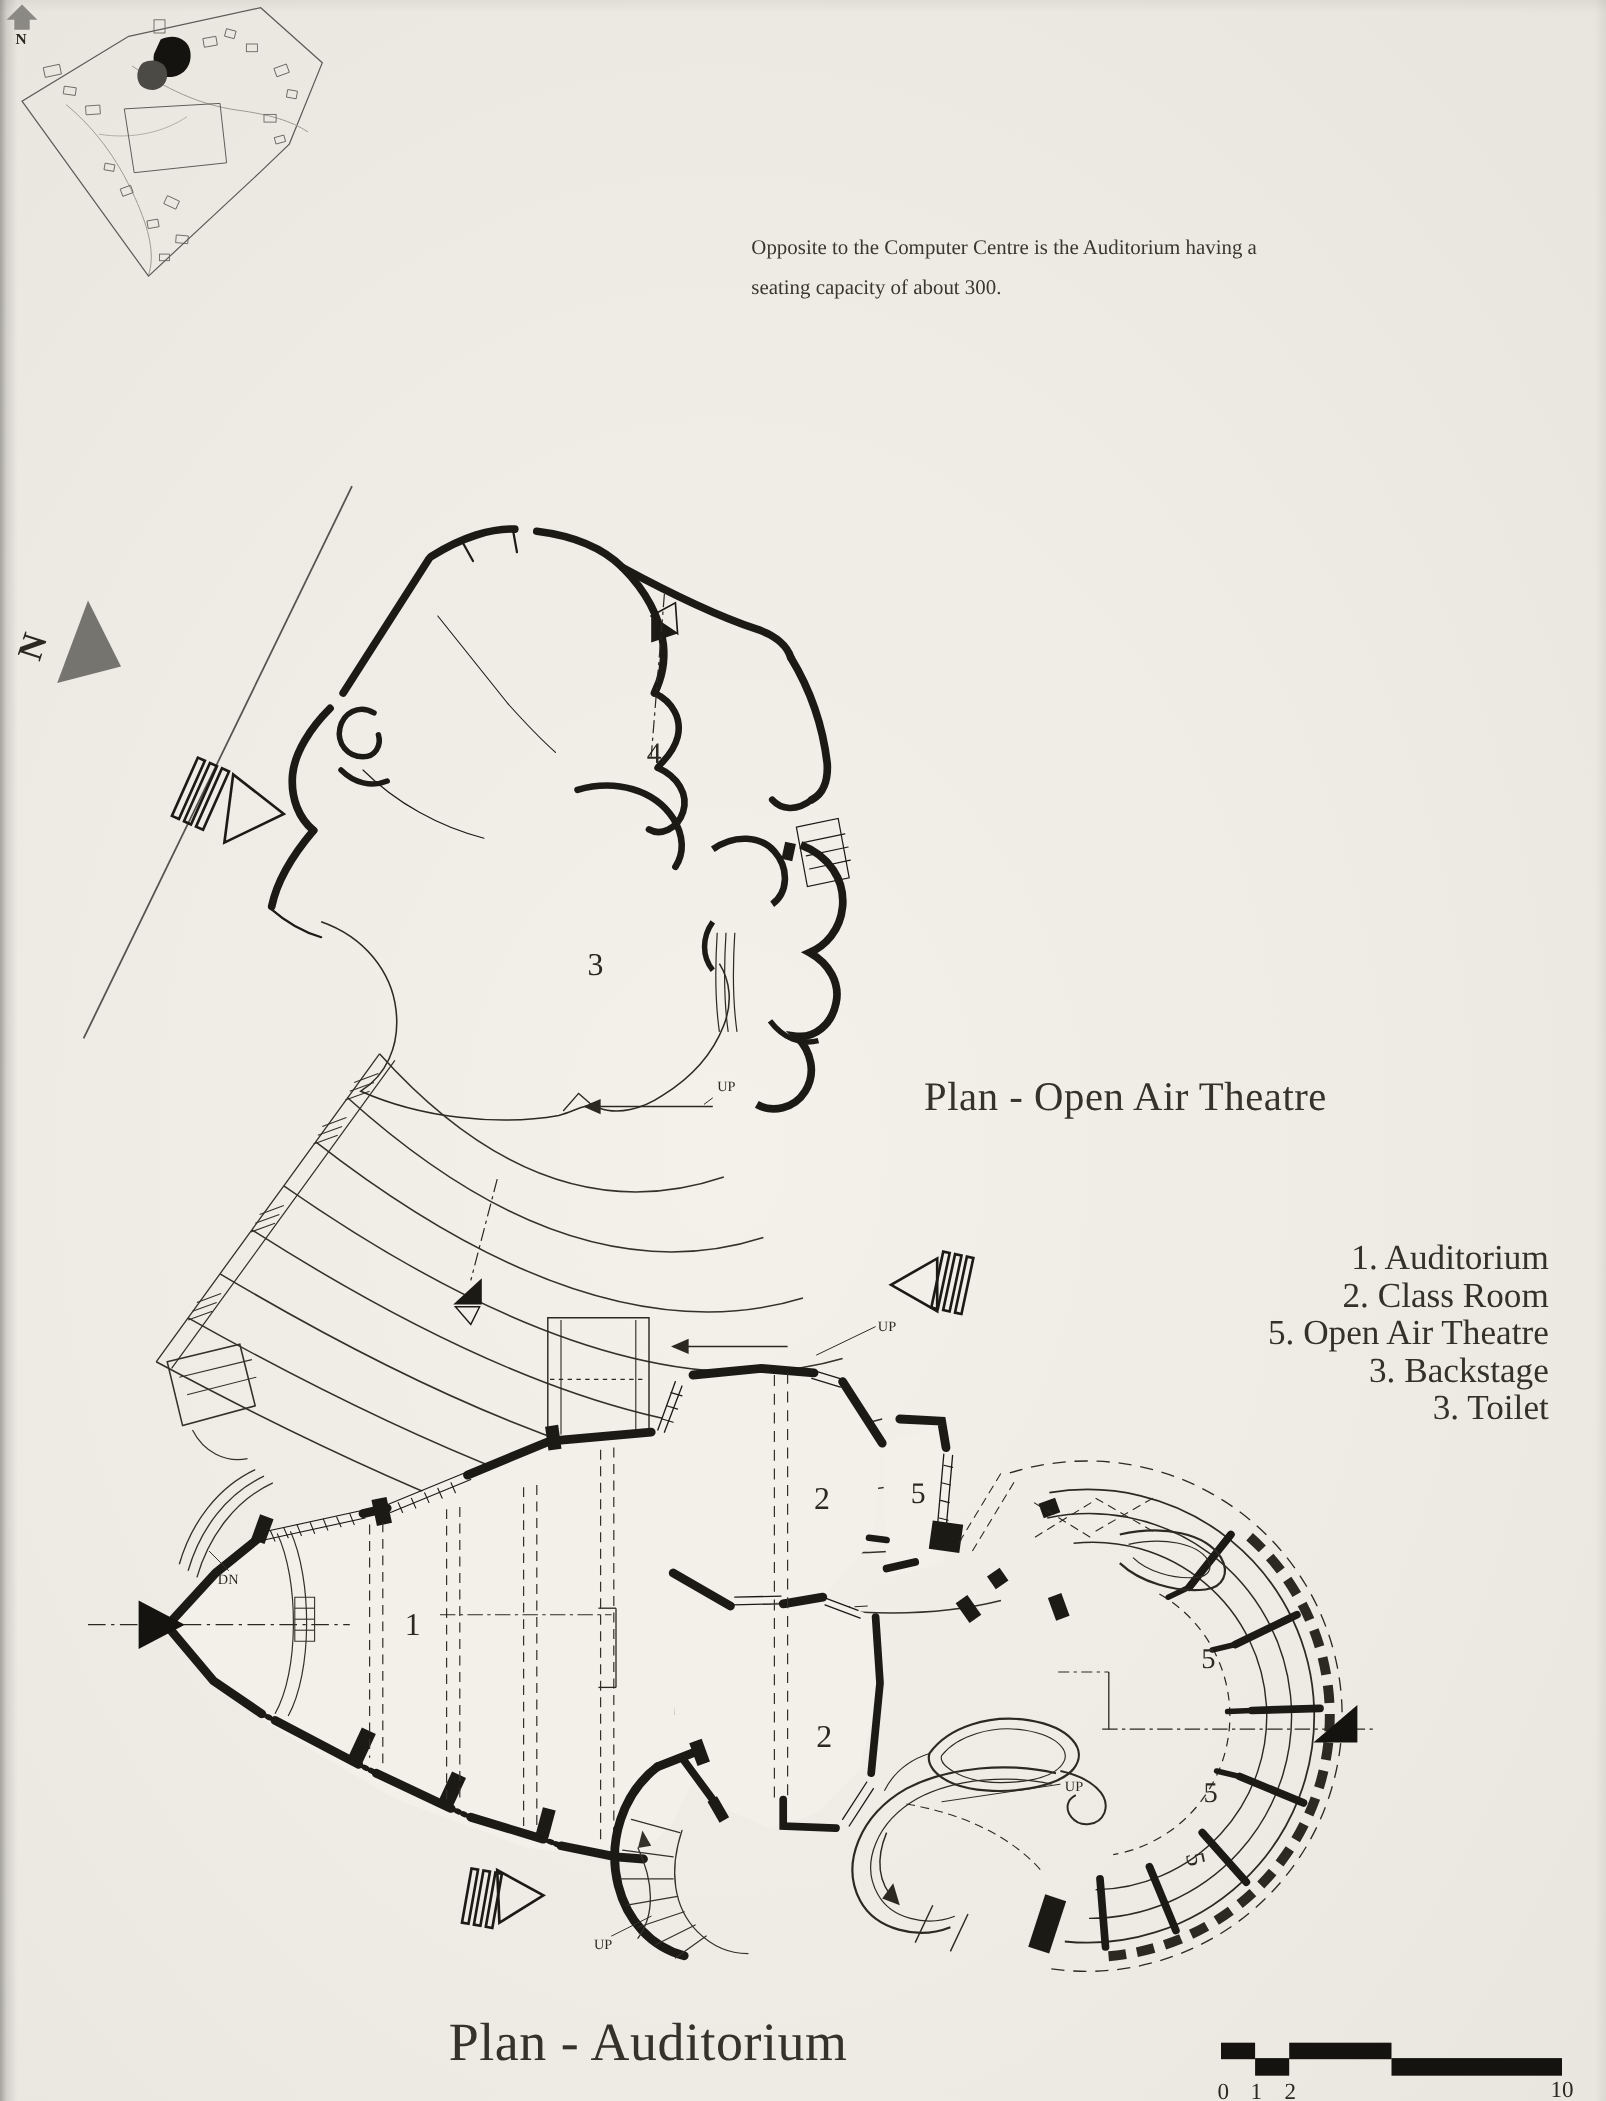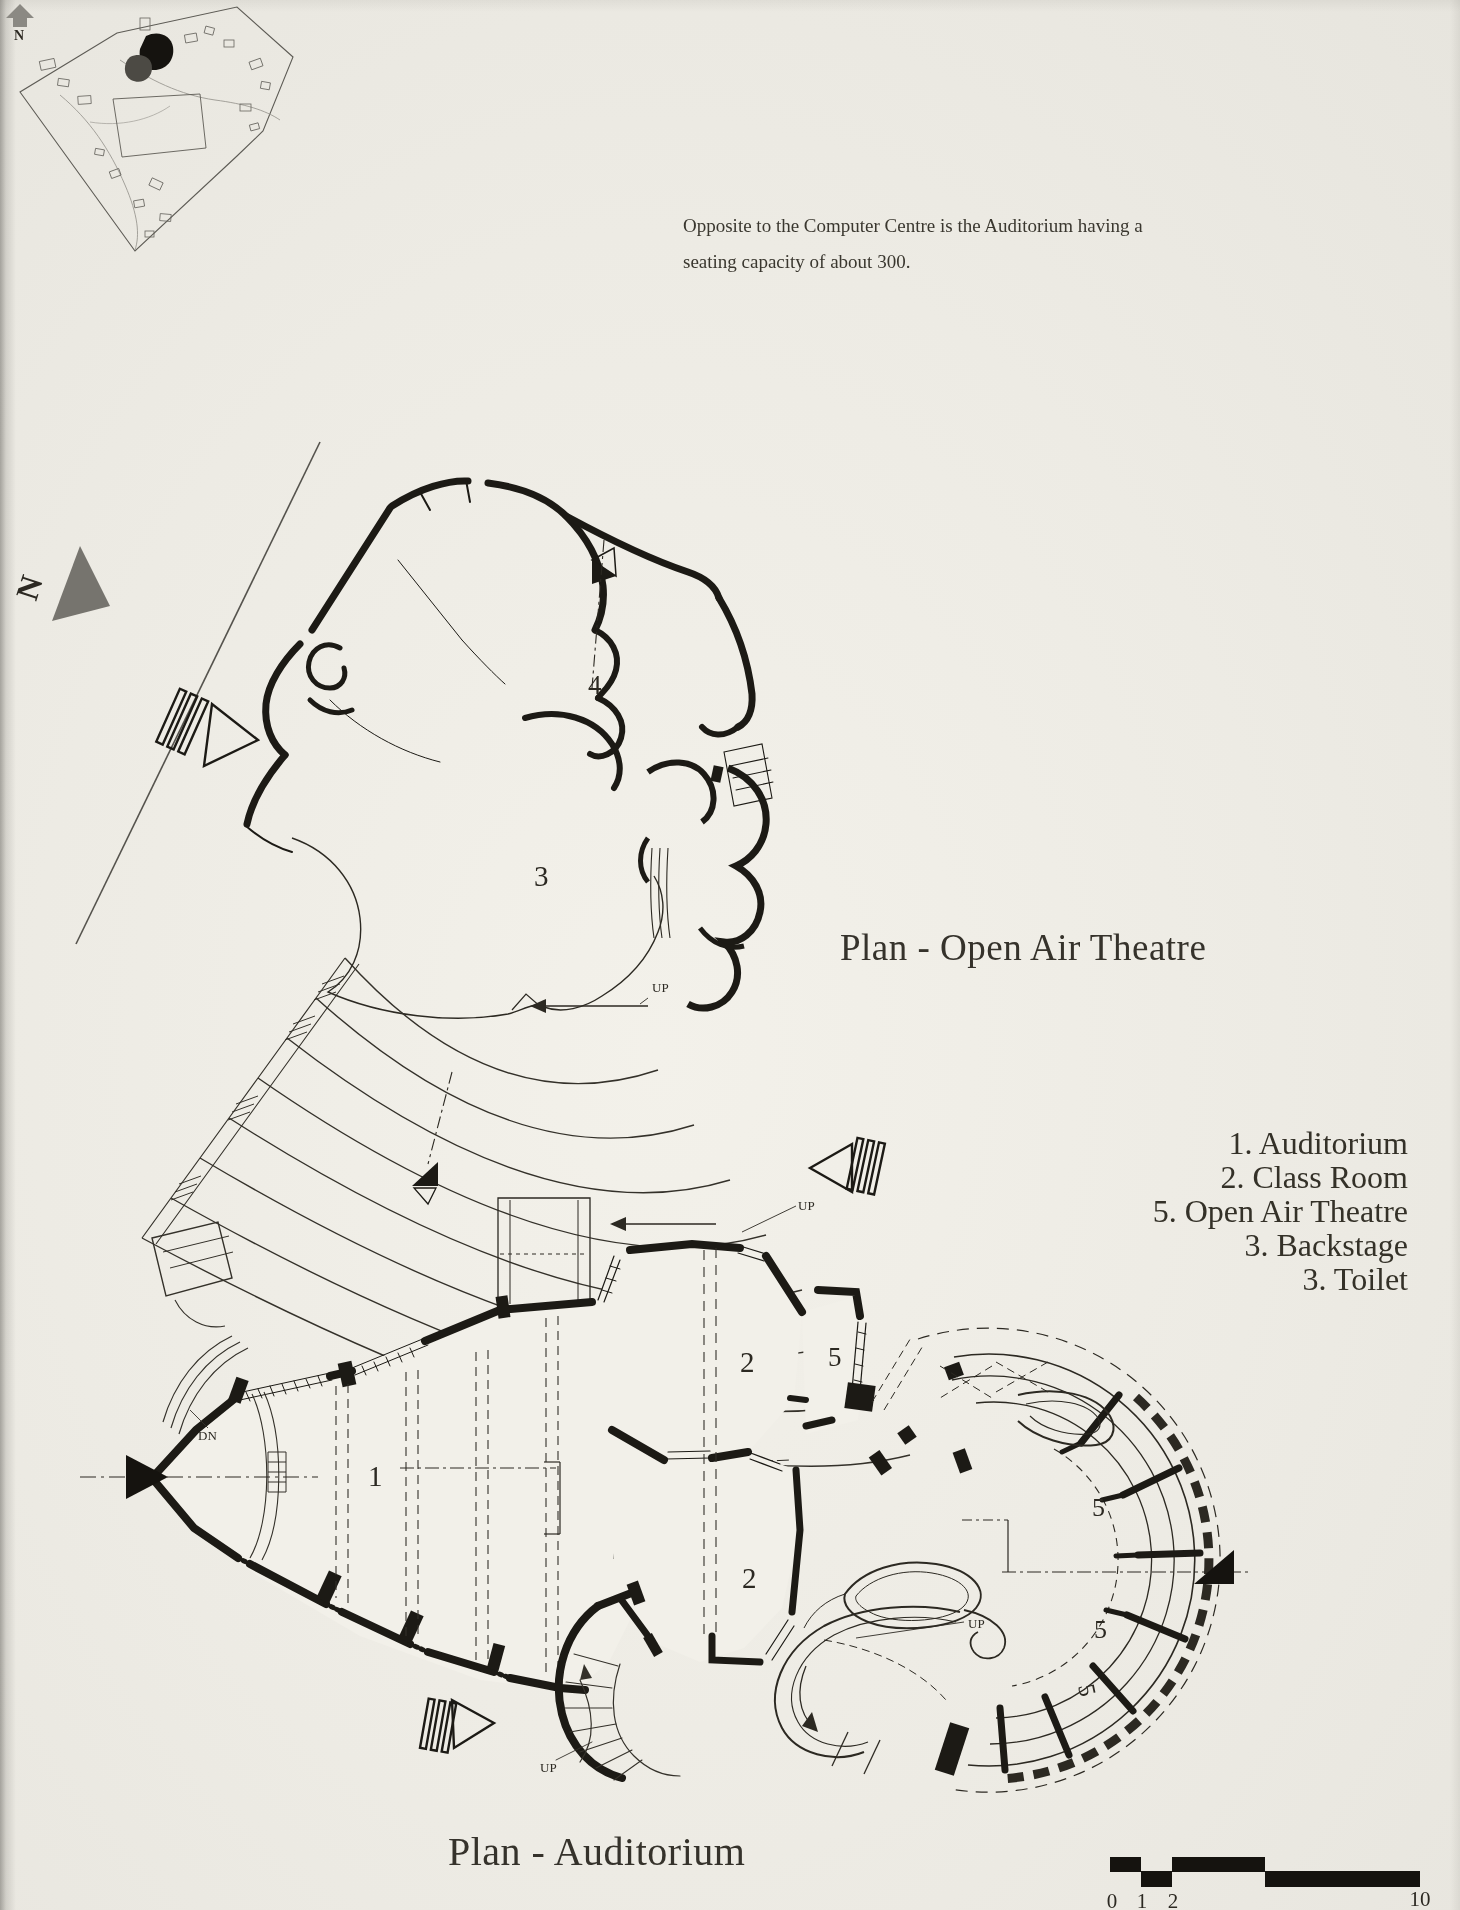--- a/index.html
+++ b/index.html
@@ -7,22 +7,22 @@
     position:relative;width:1460px;height:1910px;overflow:hidden;
     background:
       linear-gradient(to right, rgba(95,93,88,.50) 0px, rgba(95,93,88,.18) 6px, rgba(95,93,88,0) 16px),
       linear-gradient(to left,  rgba(120,118,110,.12) 0px, rgba(120,118,110,0) 10px),
       linear-gradient(to bottom, rgba(120,118,110,.10) 0px, rgba(120,118,110,0) 12px),
       radial-gradient(ellipse at 45% 55%, #f3f1ea 0%, #edebe4 55%, #e7e5de 100%);
     font-family:"Liberation Serif","DejaVu Serif",serif;color:#33302a;
   }
   .intro{position:absolute;left:683px;top:208px;width:478px;font-size:19px;line-height:36px;color:#3a372f;}
   .intro p{margin:0 0 40px 0;text-align:left;}
-  .title-oat{position:absolute;left:840px;top:926px;font-size:37px;color:#35322b;letter-spacing:.5px;}
-  .title-aud{position:absolute;left:408px;top:1828px;font-size:40px;color:#35322b;letter-spacing:.5px;margin-left:40px;}
+  .title-oat{position:absolute;left:840px;top:976px;font-size:37px;color:#35322b;letter-spacing:.5px;}
+  .title-aud{position:absolute;left:408px;top:1828px;font-size:49px;color:#35322b;letter-spacing:.5px;}
   .legend{position:absolute;right:52px;top:1126px;text-align:right;font-size:32px;line-height:34px;color:#343128;}
   .legend div{white-space:nowrap;}
   svg.art{position:absolute;left:0;top:0;}
   svg text{font-family:"Liberation Serif","DejaVu Serif",serif;fill:#2c2922;}
 </style>
 </head>
 <body>
 
 <div class="page">
 

